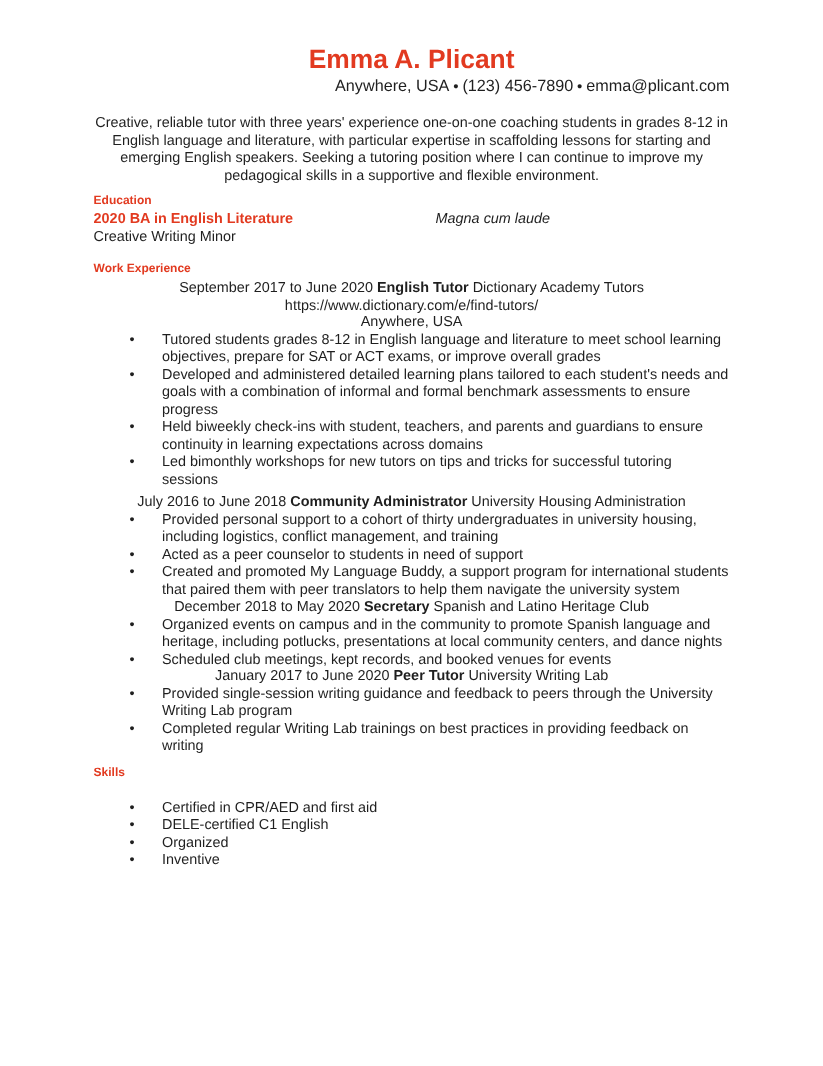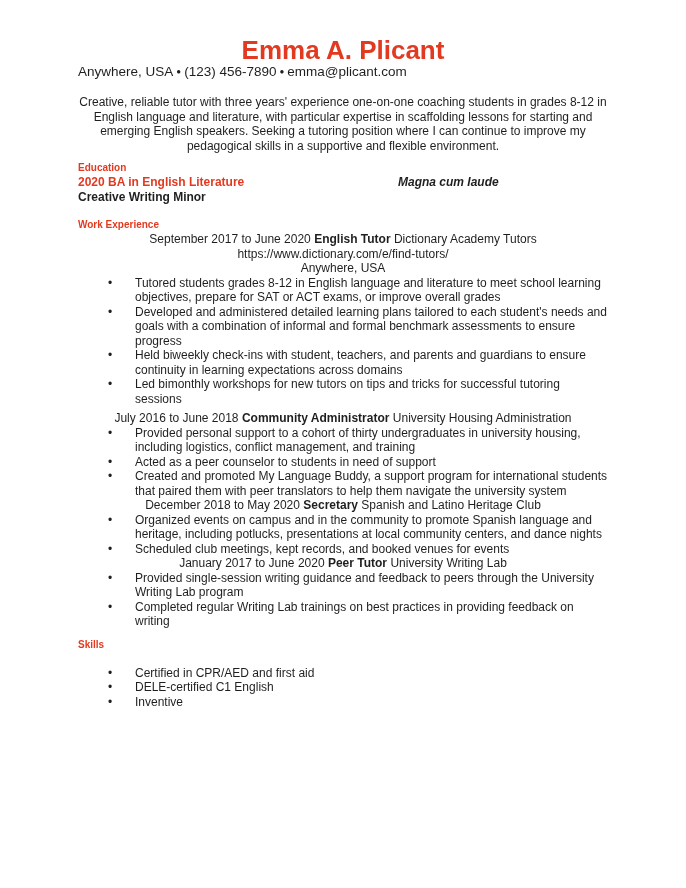--- a/index.html
+++ b/index.html
@@ -6,37 +6,37 @@
   html, body { margin: 0; padding: 0; background: #ffffff; }
   .page {
     width: 686px; height: 888px; box-sizing: border-box;
     padding: 38px 78px 0 78px;
     background: #ffffff;
     font-family: "Liberation Sans", sans-serif;
     font-size: 12px; line-height: 14.5px; color: var(--ink);
     overflow: hidden;
   }
   h1 {
-    margin: 0; font-size: 26px; line-height: 24px;
+    margin: 0; font-size: 22px; line-height: 24px;
     text-align: center; color: var(--accent); font-weight: bold;
   }
-  .contact { text-align: left; font-size: 13.5px; line-height: 16px; margin-top: 2px; }
+  .contact { text-align: right; font-size: 13.5px; line-height: 16px; margin-top: 2px; }
   .sep { font-size: 8px; vertical-align: 2px; padding: 0 3px; }
   .summary { margin: 15px 0 0 0; }
   h2 {
     margin: 0; font-size: 10px; line-height: 15px;
     color: var(--accent); font-weight: bold;
   }
   .mt7  { margin-top: 7px; }
   .mt13 { margin-top: 13px; }
   .mt8  { margin-top: 8px; }
   p { margin: 0; text-align: center; }
-  .edu-row { display: flex; gap: 35px; }
+  .edu-row { display: flex; }
   .edu-left { width: 285px; }
-  .edu-right { flex: 1; font-weight: bold; }
+  .edu-right { flex: 1; }
   .degree { color: var(--accent); font-weight: bold; }
   .italic { font-style: italic; }
   b, strong { font-weight: bold; }
   ul { margin: 0; padding: 0 0 0 30px; list-style: none; }
   li { position: relative; padding-left: 27px; }
   li::before { content: "\2022"; position: absolute; left: 0; }
   .job-gap { margin-top: 5px; }
   .skills-list { margin-top: 14px; }
 </style>
 </head>
@@ -88,16 +88,17 @@
   <p><span>January 2017 to June 2020</span> <strong>Peer Tutor</strong> <span>University Writing Lab</span></p>
   <ul>
     <li>Provided single-session writing guidance and feedback to peers through the University Writing Lab program</li>
     <li>Completed regular Writing Lab trainings on best practices in providing feedback on writing</li>
   </ul>
 
   <h2 class="mt8">Skills</h2>
   <ul class="skills-list">
     <li>Certified in CPR/AED and first aid</li>
     <li>DELE-certified C1 English</li>
+    <li>Organized</li>
     <li>Inventive</li>
   </ul>
 
 </div>
 
 </body></html>

